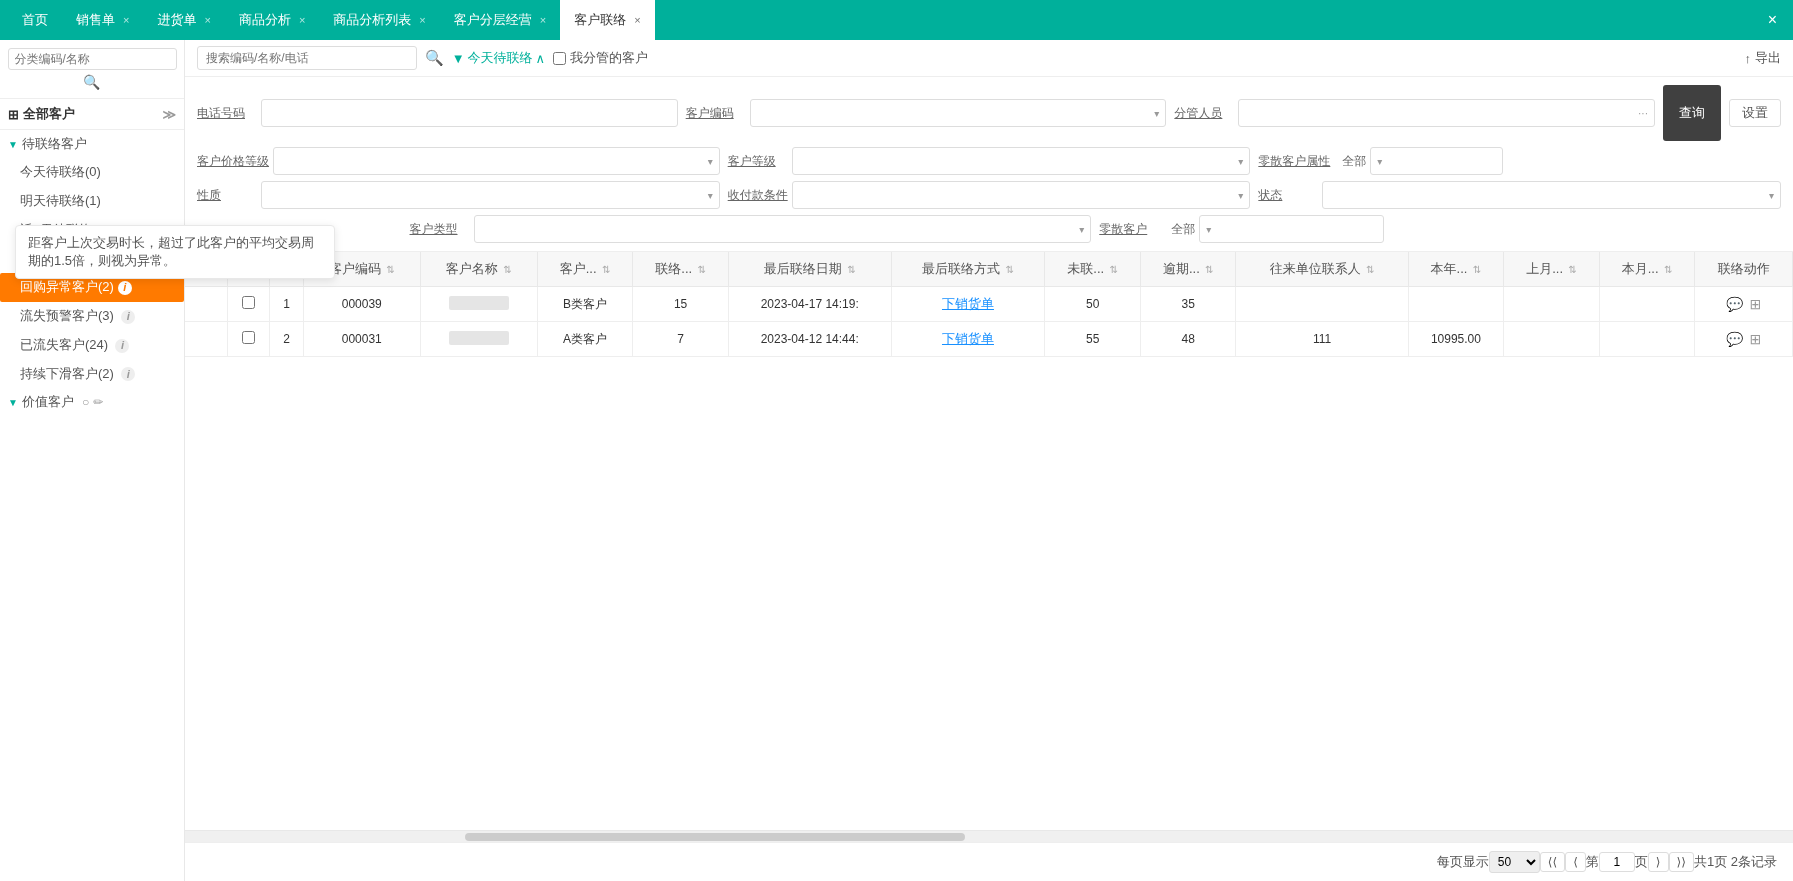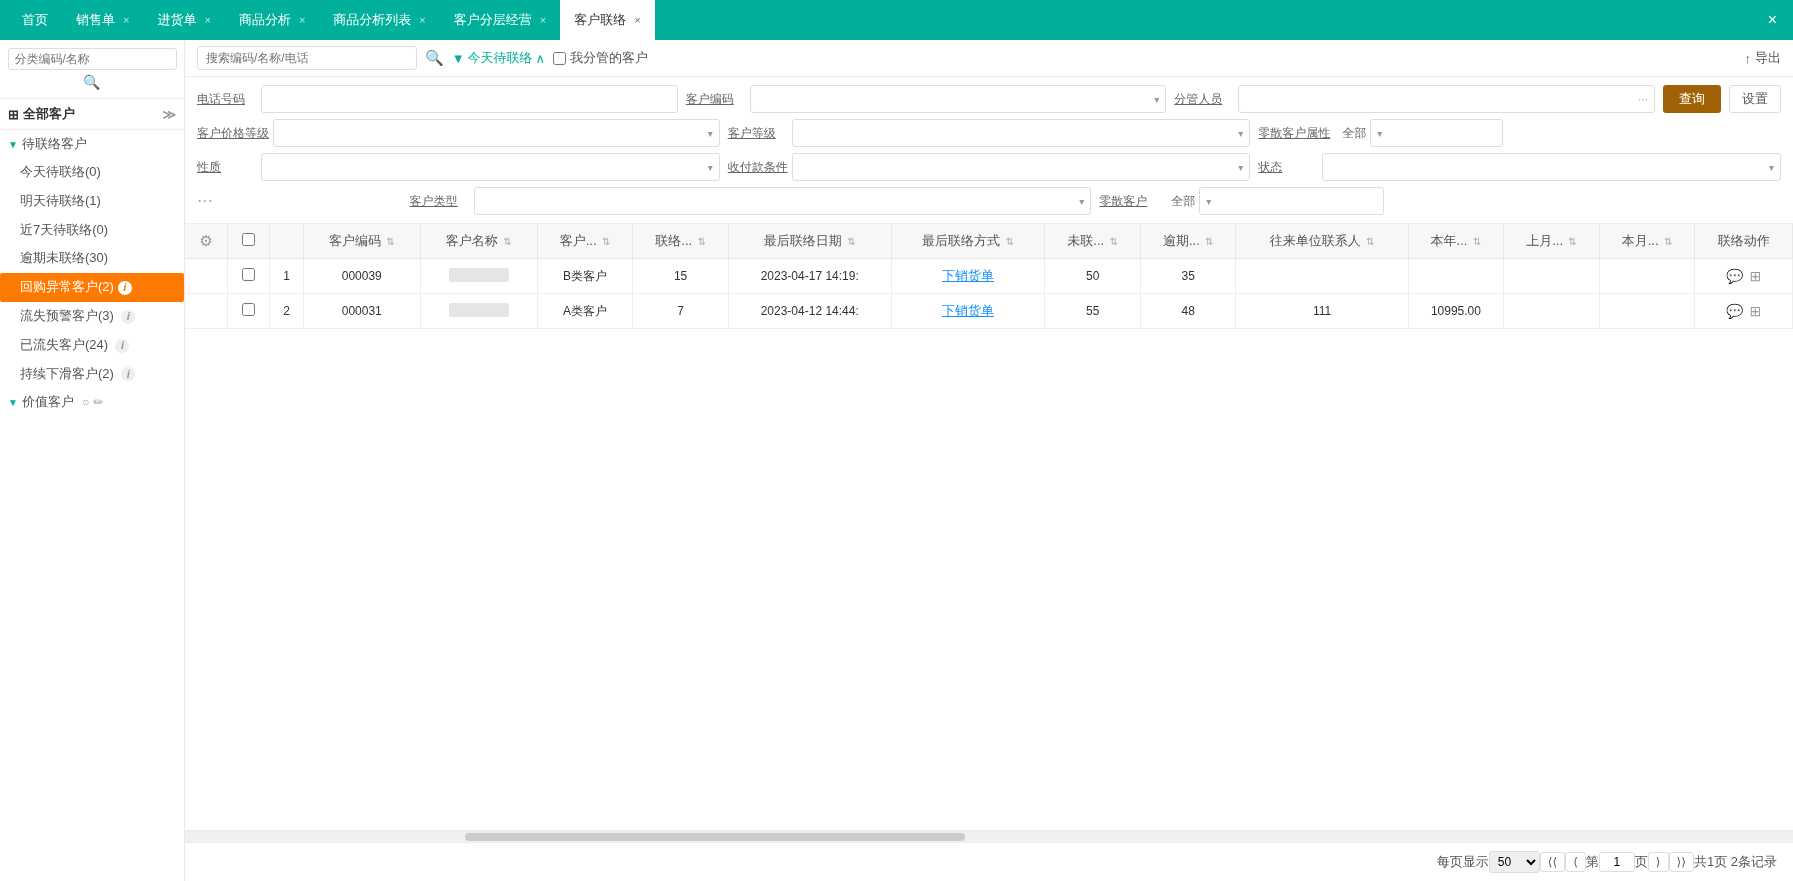--- a/index.html
+++ b/index.html
@@ -271,25 +271,25 @@
       font-size: 12px;
       white-space: nowrap;
       margin-left: 8px;
     }
     .filter-dots {
       color: #999;
       cursor: pointer;
       font-size: 16px;
     }
     .query-btn {
-      background: #a16207;
+      background: #404040;
       color: #fff;
       border: none;
       border-radius: 3px;
-      padding: 5px 16px;
+      padding: 19px 16px;
       cursor: pointer;
       font-size: 13px;
       white-space: nowrap;
     }
     .settings-btn {
       background: #fff;
       color: #555;
       border: 1px solid #ddd;
       border-radius: 3px;
       padding: 4px 12px;
@@ -491,20 +491,23 @@
     <div class="sidebar-item">
       <span>明天待联络(1)</span>
     </div>
     <div class="sidebar-item">
       <span>近7天待联络(0)</span>
     </div>
     <div class="sidebar-item">
       <span>逾期未联络(30)</span>
     </div>
 
+    <div class="tooltip-popup">
+      <span>距客户上次交易时长，超过了此客户的平均交易周期的1.5倍，则视为异常。</span>
+    </div>
 
     <div class="sidebar-item active-orange">
       <span>回购异常客户(2)</span>
       <span class="info-icon">i</span>
     </div>
     <div class="sidebar-item">
       <span>流失预警客户(3)</span>
       <span style="color:#999;font-size:11px;font-style:italic;font-weight:bold;background:#eee;border-radius:50%;width:14px;height:14px;display:inline-flex;align-items:center;justify-content:center;margin-left:4px">i</span>
     </div>
     <div class="sidebar-item">

